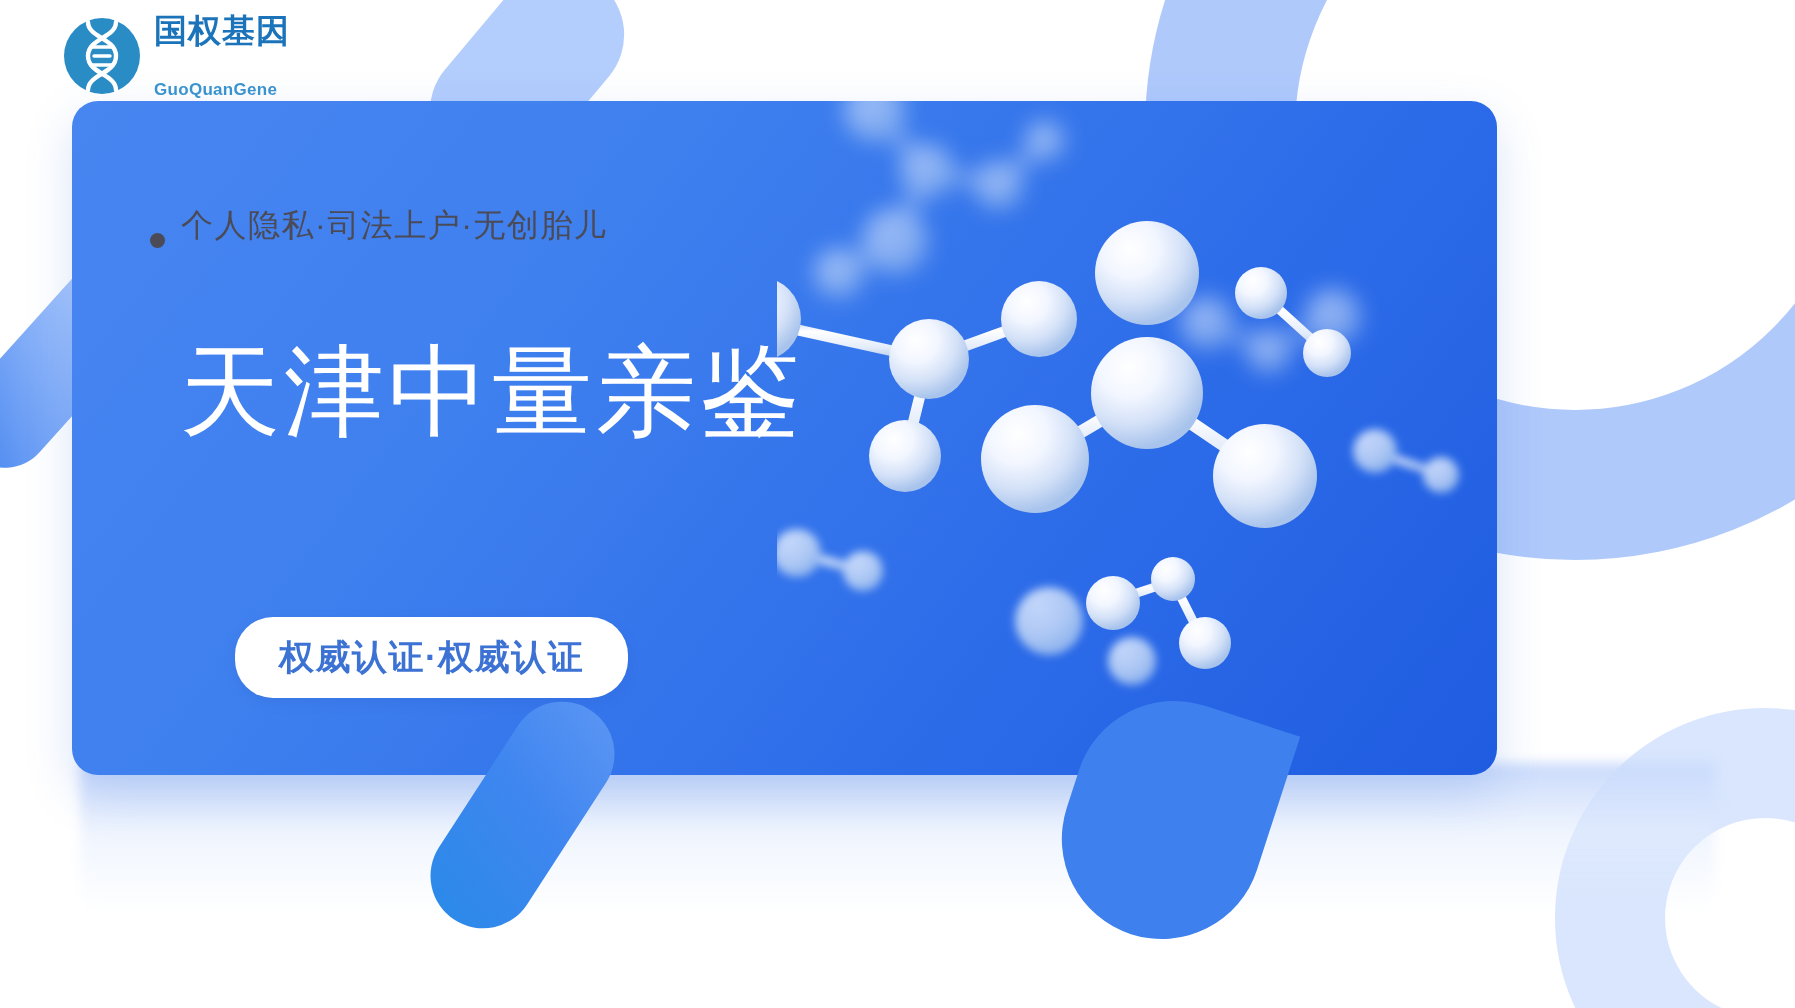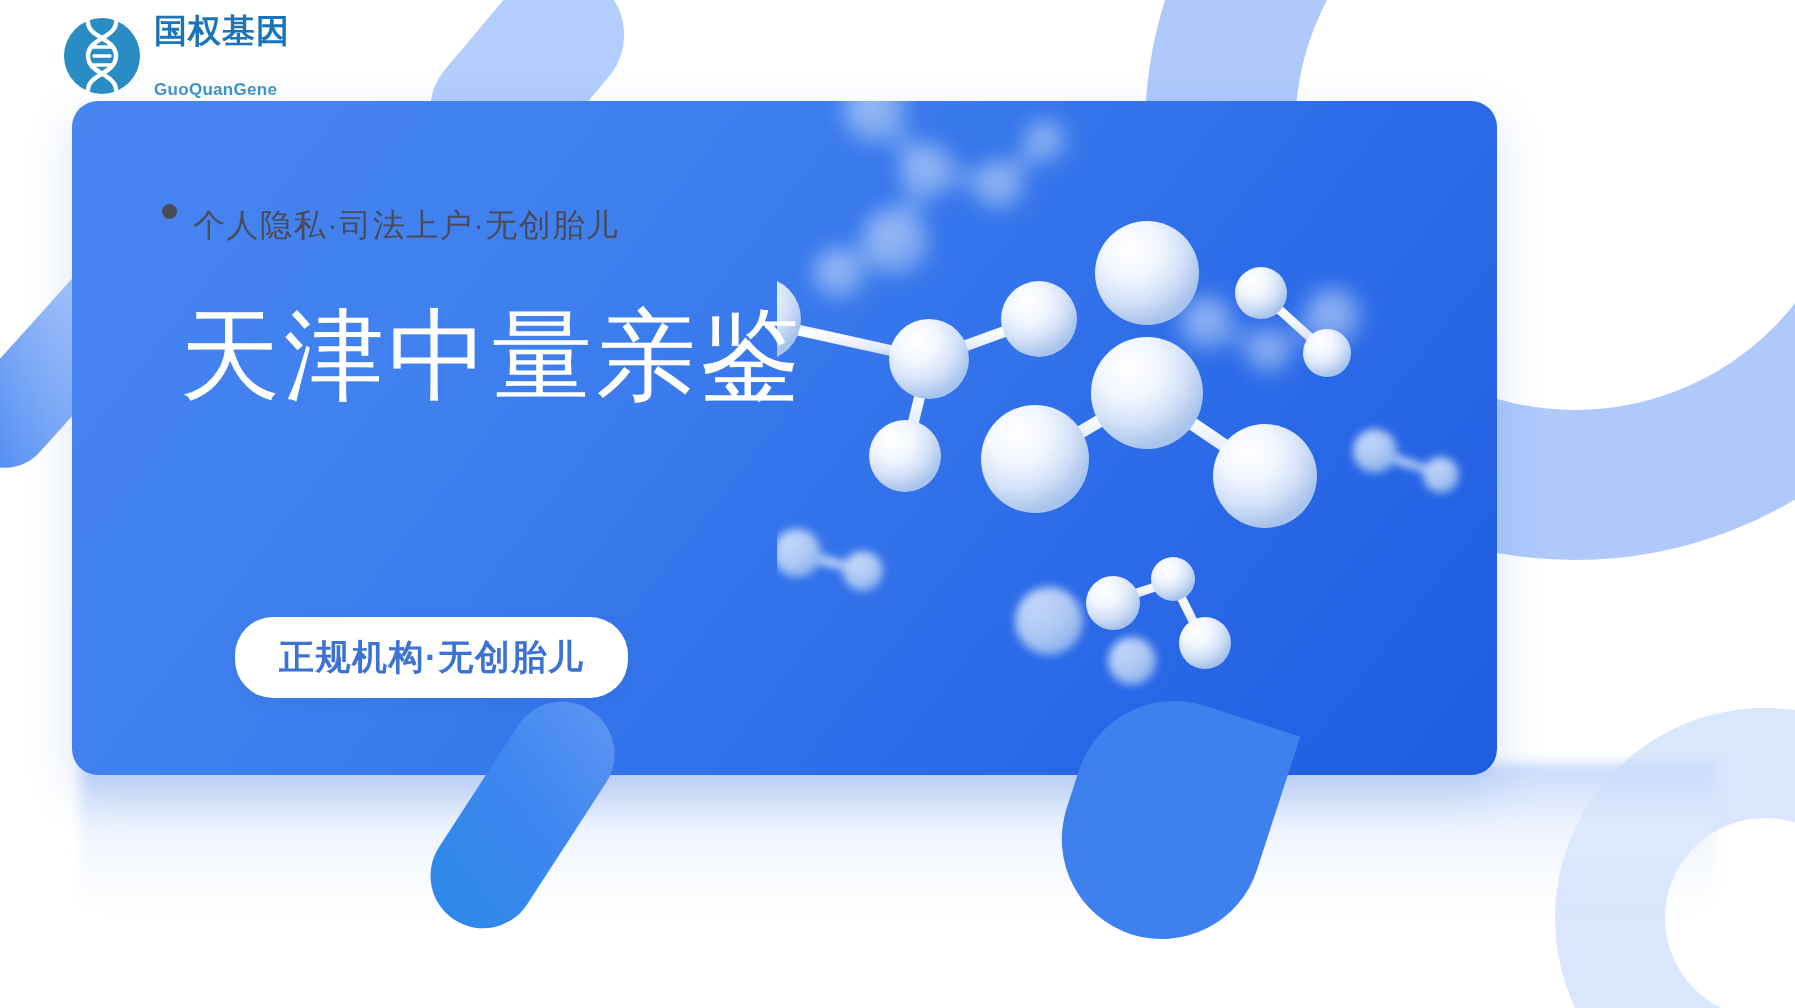--- a/index.html
+++ b/index.html
@@ -188,24 +188,24 @@
   .card-content {
     position: absolute;
     left: 0; top: 0;
     width: 760px;
     height: 674px;
     padding: 0;
   }
 
   .eyebrow {
     position: absolute;
-    left: 90px;
+    left: 78px;
     top: 103px;
     display: flex;
-    align-items: flex-start;
+    align-items: flex-end;
     gap: 16px;
   }
   .eyebrow-dot {
     width: 15px;
     height: 15px;
     border-radius: 50%;
     background: #4b4b57;
     flex: 0 0 15px;
   }
   .eyebrow-text {
@@ -220,21 +220,21 @@
     position: absolute;
     left: 108px;
     top: 190px;
     color: #ffffff;
     font-size: 100px;
     font-weight: 400;
     line-height: 1.28;
     letter-spacing: 4px;
     white-space: nowrap;
   }
-  .headline-line { display: block; }
+  .headline-line { display: block; margin-top: 36px; }
 
   .badge {
     position: absolute;
     left: 163px;
     top: 516px;
     background: #ffffff;
     border-radius: 38px;
     padding: 17px 44px;
     font-size: 35px;
     font-weight: 700;
@@ -389,21 +389,21 @@
 
       <div class="eyebrow">
         <span class="eyebrow-dot"></span>
         <span class="eyebrow-text">个人隐私·司法上户·无创胎儿</span>
       </div>
 
       <div class="headline">
         <span class="headline-line">天津中量亲鉴</span>
       </div>
 
-      <div class="badge">正规机构·无创胎儿</div>
+      <div class="badge">权威认证·权威认证</div>
 
     </div>
   </div>
 
   <div class="decor-layer" style="z-index:15;">
     <div class="blob-br"></div>
     <div class="pill-bottom"></div>
   </div>
 
 </div>

